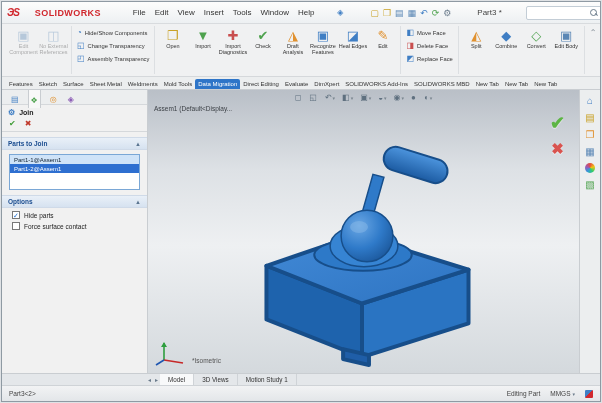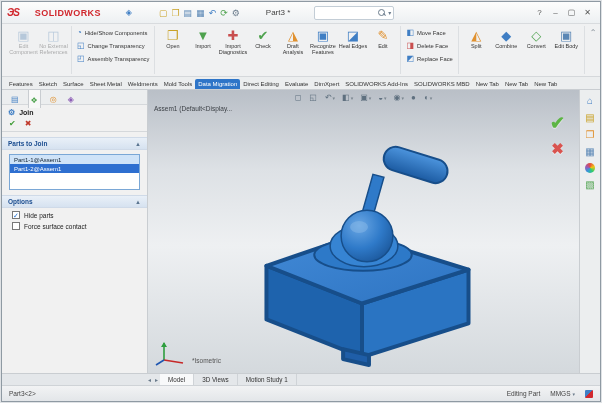--- a/index.html
+++ b/index.html
@@ -2,21 +2,21 @@
 <html><head>
 <meta charset="utf-8">
 <style>
   *{box-sizing:border-box;margin:0;padding:0;}
   html,body{width:602px;height:403px;background:#dfe2e5;font-family:"Liberation Sans",sans-serif;}
   .window{width:600px;height:401px;margin:1px;border:1px solid #8f9aa3;background:#f2f3f4;display:flex;flex-direction:column;overflow:hidden;}
 
   
   .titlebar{height:22px;flex:0 0 22px;display:flex;align-items:center;gap:16px;padding:0 5px;background:linear-gradient(#fdfdfd,#edf0f2);border-bottom:1px solid #d8dbde;}
   .brand-icon{color:#d1282e;font-weight:bold;font-size:10px;font-style:italic;letter-spacing:-1px;}
-  .brand{color:#d1282e;font-weight:bold;font-size:9px;letter-spacing:.4px;margin-right:6px;}
+  .brand{color:#d1282e;font-weight:bold;font-size:9px;letter-spacing:.4px;margin-right:12px;}
   .menubar{display:flex;gap:1px;}
   .menu-item{font-size:8px;color:#333;padding:2px 4px;cursor:default;}
   .pin-icon{font-size:8px;color:#3f7ec4;padding:0 3px;}
   .quick-tools{display:flex;align-items:center;gap:4px;margin-left:8px;}
   .qt-icon{font-size:9px;line-height:10px;}
   .doc-title{font-size:8px;color:#444;margin-left:10px;white-space:nowrap;}
   .search-box{margin-left:8px;width:80px;height:14px;background:#fff;border:1px solid #c3cdd6;border-radius:2px;display:flex;align-items:center;padding:0 2px;gap:2px;}
   .search-input{flex:1;min-width:10px;border:none;outline:none;font-size:7px;font-family:"Liberation Sans",sans-serif;background:transparent;}
   .mag{position:relative;width:8px;height:8px;flex:0 0 8px;}
   .mag::before{content:"";position:absolute;left:0;top:0;width:5px;height:5px;border:1px solid #6b7c8c;border-radius:50%;}
@@ -95,20 +95,30 @@
   .sb-icon{width:8px;height:8px;background:linear-gradient(135deg,#3f7ec4 50%,#d1282e 50%);border-radius:1px;}
 </style>
 </head>
 <body>
 
 <div class="window">
 
   <div class="titlebar">
     <span class="brand-icon">ЭS</span>
     <span class="brand">SOLIDWORKS</span>
+    <nav class="menubar">
+
+    <span class="menu-item">File</span>
+        <span class="menu-item">Edit</span>
+        <span class="menu-item">View</span>
+        <span class="menu-item">Insert</span>
+        <span class="menu-item">Tools</span>
+        <span class="menu-item">Window</span>
+        <span class="menu-item">Help</span>
+      </nav>
     <span class="pin-icon">◈</span>
     <div class="quick-tools">
 
     <span class="qt-icon" style="color: rgb(201, 162, 39);">▢</span>
         <span class="qt-icon" style="color: rgb(201, 162, 39);">❐</span>
         <span class="qt-icon" style="color: rgb(91, 135, 181);">▤</span>
         <span class="qt-icon" style="color: rgb(91, 135, 181);">▦</span>
         <span class="qt-icon" style="color: rgb(63, 126, 196);">↶</span>
         <span class="qt-icon" style="color: rgb(78, 162, 78);">⟳</span>
         <span class="qt-icon" style="color: rgb(107, 124, 140);">⚙</span>

